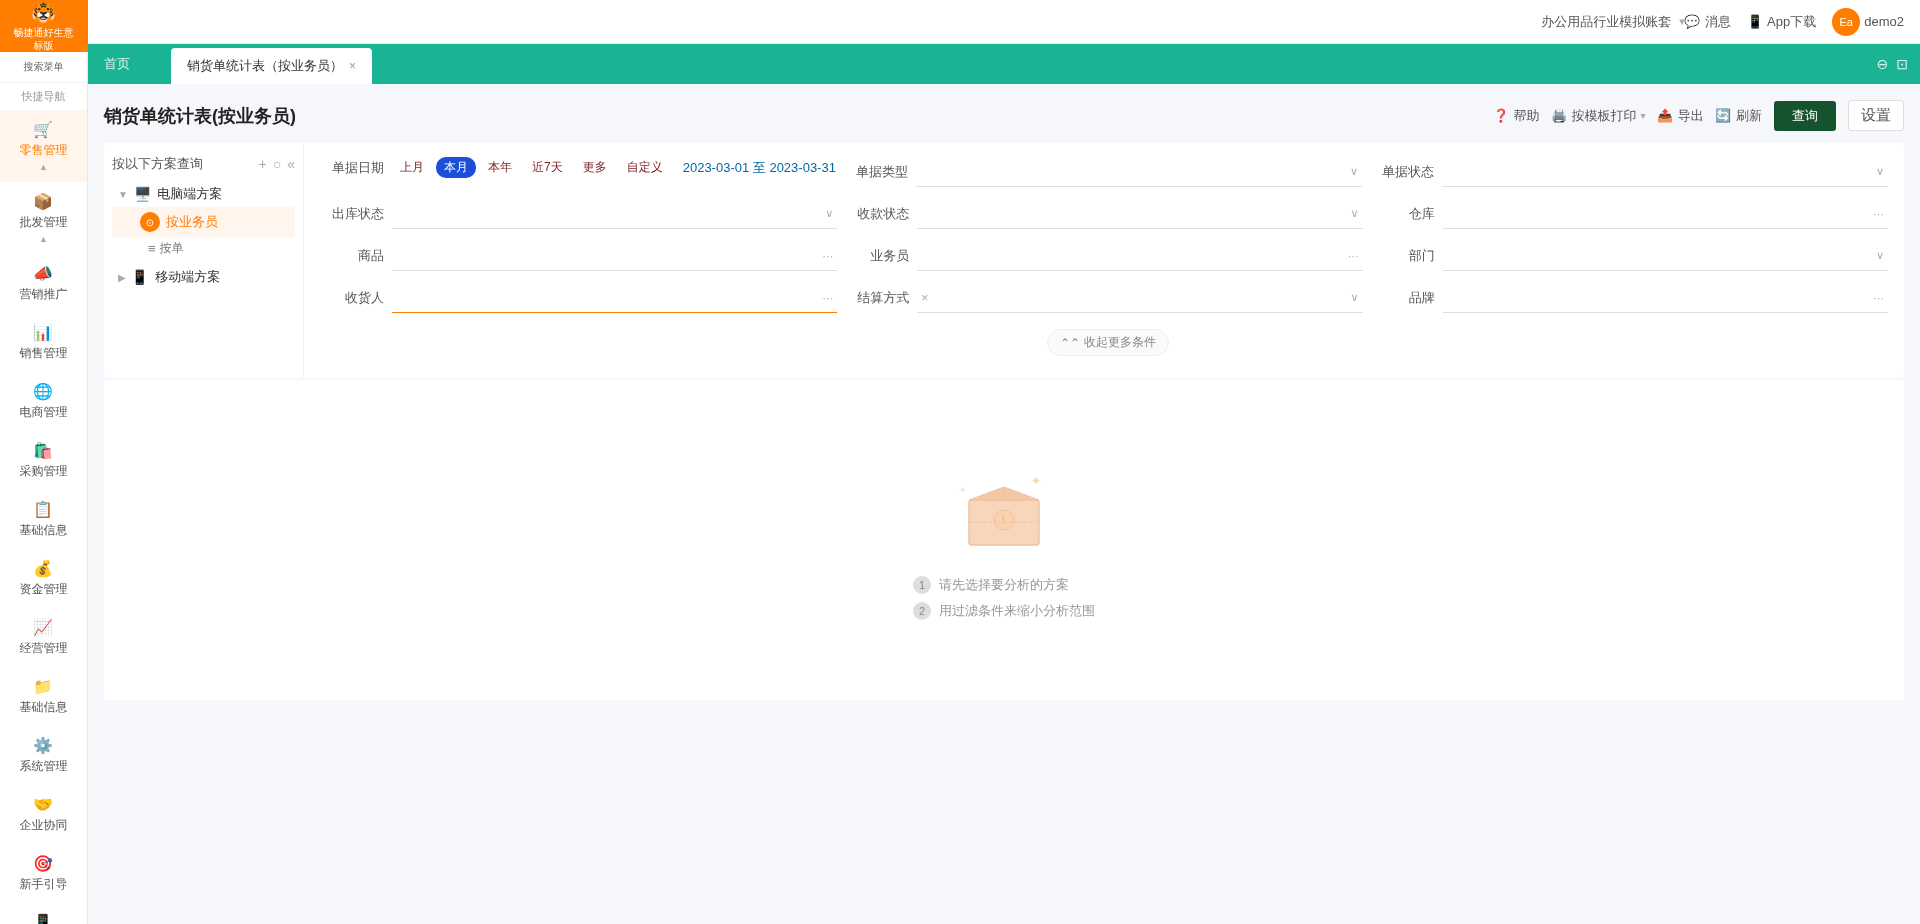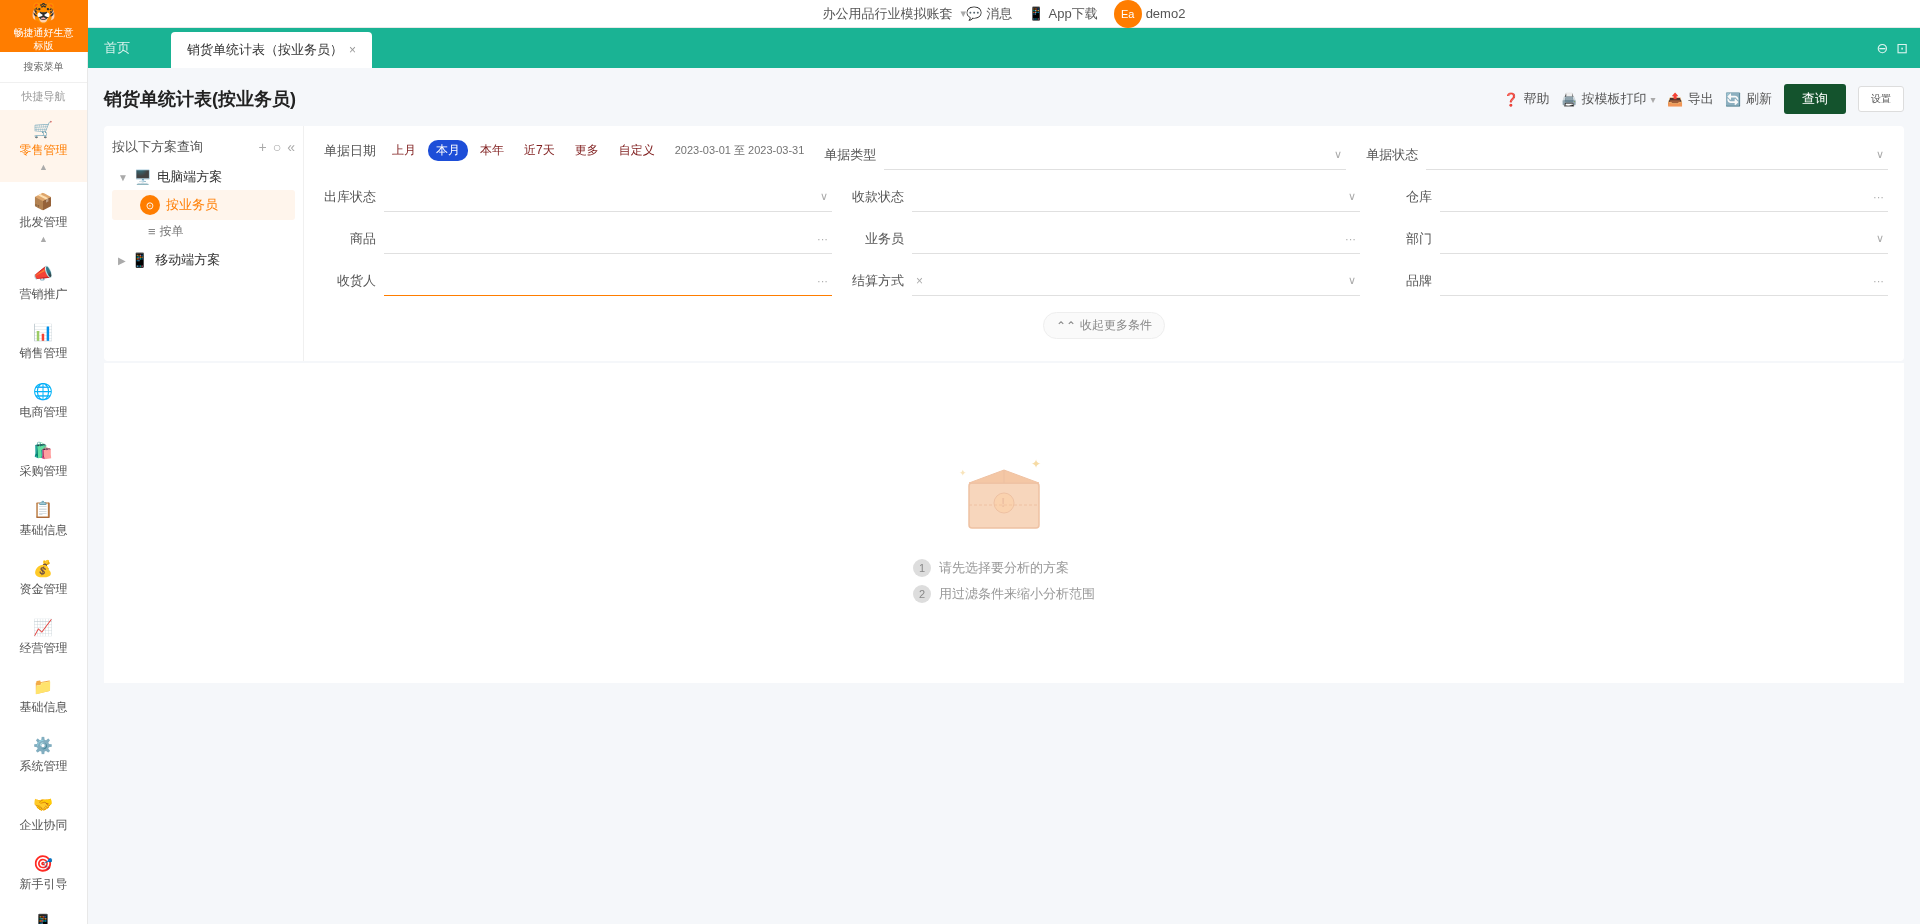--- a/index.html
+++ b/index.html
@@ -14,21 +14,21 @@
     .sidebar-nav-label { font-size: 11px; color: #999; padding: 6px 0 2px; text-align: center; cursor: pointer; }
     .sidebar-item { width: 100%; padding: 10px 4px; text-align: center; font-size: 12px; color: #555; cursor: pointer; display: flex; flex-direction: column; align-items: center; gap: 3px; }
     .sidebar-item.active { background: #fff5ec; color: #ff7d00; }
     .sidebar-item .si-icon { font-size: 16px; }
     .sidebar-divider { width: 60%; height: 1px; background: #f0f0f0; margin: 2px 0; }
 
     
     .main { flex: 1; display: flex; flex-direction: column; overflow: hidden; }
 
     
-    .top-header { height: 28px; background: #fff; border-bottom: 1px solid #e8e8e8; display: flex; align-items: center; justify-content: center; padding: 0 16px; }
+    .top-header { height: 44px; background: #fff; border-bottom: 1px solid #e8e8e8; display: flex; align-items: center; justify-content: flex-end; padding: 0 16px; }
     .top-header-left { display: flex; align-items: center; gap: 8px; font-size: 13px; color: #555; }
     .top-header-left .dropdown-arrow { color: #aaa; font-size: 11px; }
     .top-header-right { display: flex; align-items: center; gap: 16px; font-size: 13px; color: #555; }
     .top-header-right .icon-btn { display: flex; align-items: center; gap: 4px; cursor: pointer; color: #555; }
     .user-avatar { width: 28px; height: 28px; border-radius: 50%; background: #ff7d00; display: flex; align-items: center; justify-content: center; color: #fff; font-size: 11px; cursor: pointer; overflow: hidden; }
 
     
     .tab-bar { height: 40px; background: #1ab394; display: flex; align-items: stretch; gap: 25px; }
     .tab-item { display: flex; align-items: center; padding: 0 16px; font-size: 13px; color: rgba(255,255,255,0.85); cursor: pointer; position: relative; gap: 6px; }
     .tab-item.home { background: transparent; }
@@ -40,24 +40,24 @@
     
     .content { flex: 1; overflow: auto; background: #f5f7fa; }
     .content-inner { padding: 16px; }
 
     
     .page-title-bar { display: flex; align-items: center; justify-content: space-between; margin-bottom: 12px; }
     .page-title { font-size: 18px; font-weight: 600; color: #222; }
     .page-actions { display: flex; align-items: center; gap: 12px; }
     .page-action-btn { display: flex; align-items: center; gap: 4px; font-size: 13px; color: #555; cursor: pointer; }
     .page-action-btn.primary { background: #14532d; color: #fff; border: none; padding: 6px 18px; border-radius: 3px; cursor: pointer; font-size: 13px; }
-    .page-action-btn.secondary { background: #fff; color: #555; border: 1px solid #ddd; padding: 5px 12px; border-radius: 3px; cursor: pointer; font-size: 10px; }
-
-    
-    .filter-panel { background: #fff; border-radius: 4px; display: flex; }
+    .page-action-btn.secondary { background: #fff; color: #555; border: 1px solid #ddd; padding: 5px 12px; border-radius: 3px; cursor: pointer; font-size: 15px; }
+
+    
+    .filter-panel { background: #fff; border-radius: 4px; display: flex; gap: 8px; }
     .filter-sidebar { width: 200px; min-width: 200px; border-right: 1px solid #f0f0f0; padding: 12px 8px; }
     .filter-sidebar-title { display: flex; align-items: center; justify-content: space-between; font-size: 13px; color: #555; margin-bottom: 8px; }
     .filter-sidebar-title .title-icons { display: flex; gap: 6px; color: #aaa; font-size: 14px; }
     .filter-group { margin-bottom: 4px; }
     .filter-group-header { display: flex; align-items: center; gap: 6px; padding: 4px 6px; cursor: pointer; font-size: 13px; color: #333; border-radius: 3px; }
     .filter-group-header .arrow { font-size: 10px; color: #aaa; }
     .filter-group-item { padding: 5px 6px 5px 28px; cursor: pointer; font-size: 13px; color: #333; border-radius: 3px; display: flex; align-items: center; gap: 6px; }
     .filter-group-item.active { color: #ff7d00; background: #fff5ec; }
     .filter-group-item .item-icon { width: 20px; height: 20px; border-radius: 50%; background: #ff7d00; color: #fff; font-size: 10px; display: flex; align-items: center; justify-content: center; }
     .filter-group-sub { padding-left: 36px; font-size: 12px; color: #777; display: flex; align-items: center; gap: 4px; padding-top: 3px; padding-bottom: 3px; cursor: pointer; }
@@ -70,21 +70,21 @@
     .filter-input { flex: 1; height: 30px; border: none; border-bottom: 1px solid #e0e0e0; background: transparent; font-size: 13px; color: #333; outline: none; padding: 0 4px; cursor: pointer; display: flex; align-items: center; justify-content: space-between; }
     .filter-input.active-input { border-bottom-color: #ff7d00; }
     .filter-input .input-more { color: #aaa; font-size: 11px; }
     .filter-input .input-arrow { color: #aaa; font-size: 11px; }
     .filter-input .input-clear { color: #aaa; font-size: 12px; cursor: pointer; }
 
     
     .date-btns { display: flex; gap: 4px; align-items: center; }
     .date-btn { padding: 2px 8px; font-size: 12px; color: #7f1d1d; cursor: pointer; border-radius: 2px; }
     .date-btn.active { background: #1d4ed8; color: #fff; border-radius: 10px; }
-    .date-range { font-size: 11px; color: #737373; margin-left: 4px; }
+    .date-range { font-size: 13px; color: #0369a1; margin-left: 4px; }
 
     
     .collapse-row { display: flex; justify-content: center; padding: 4px 0 8px; }
     .collapse-btn { display: flex; align-items: center; gap: 4px; font-size: 12px; color: #888; cursor: pointer; padding: 4px 12px; border: 1px solid #eee; border-radius: 20px; background: #fafafa; }
 
     
     .empty-state { display: flex; flex-direction: column; align-items: center; justify-content: center; padding: 80px 0; background: #fff; margin-top: 2px; }
     .empty-illustration { width: 120px; height: 100px; display: flex; align-items: center; justify-content: center; margin-bottom: 16px; }
     .empty-tips { display: flex; flex-direction: column; gap: 8px; }
     .empty-tip { display: flex; align-items: center; gap: 8px; font-size: 13px; color: #999; }

